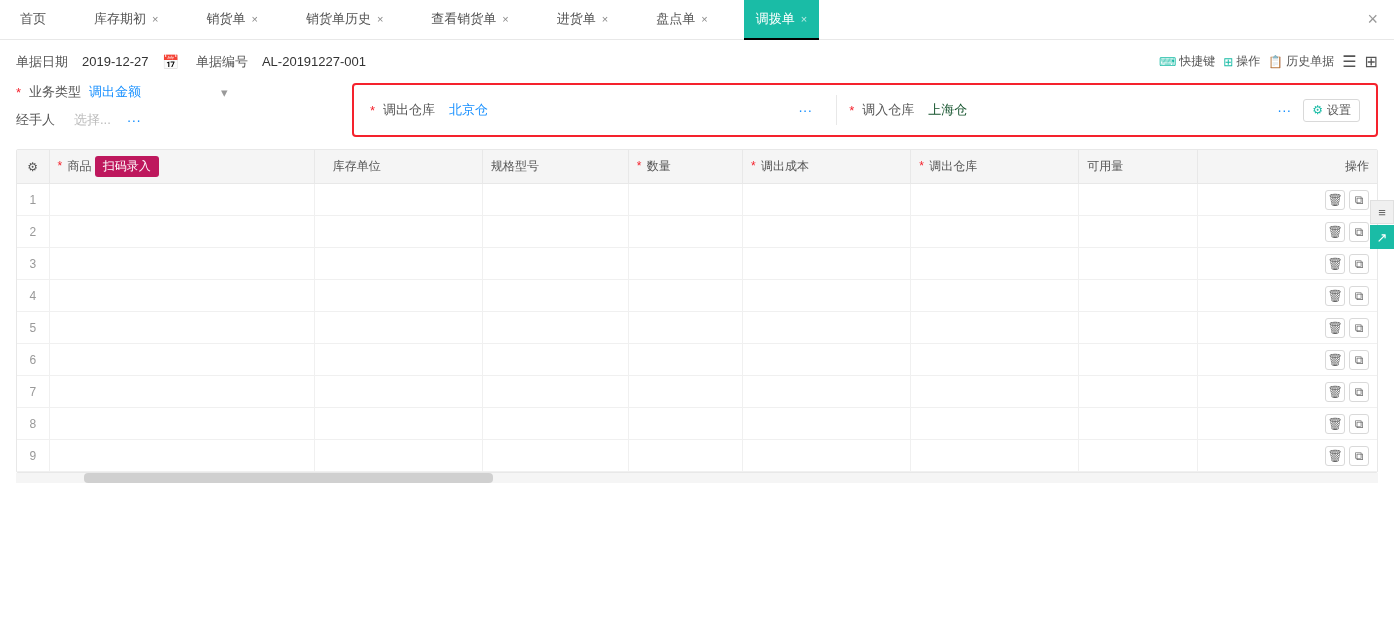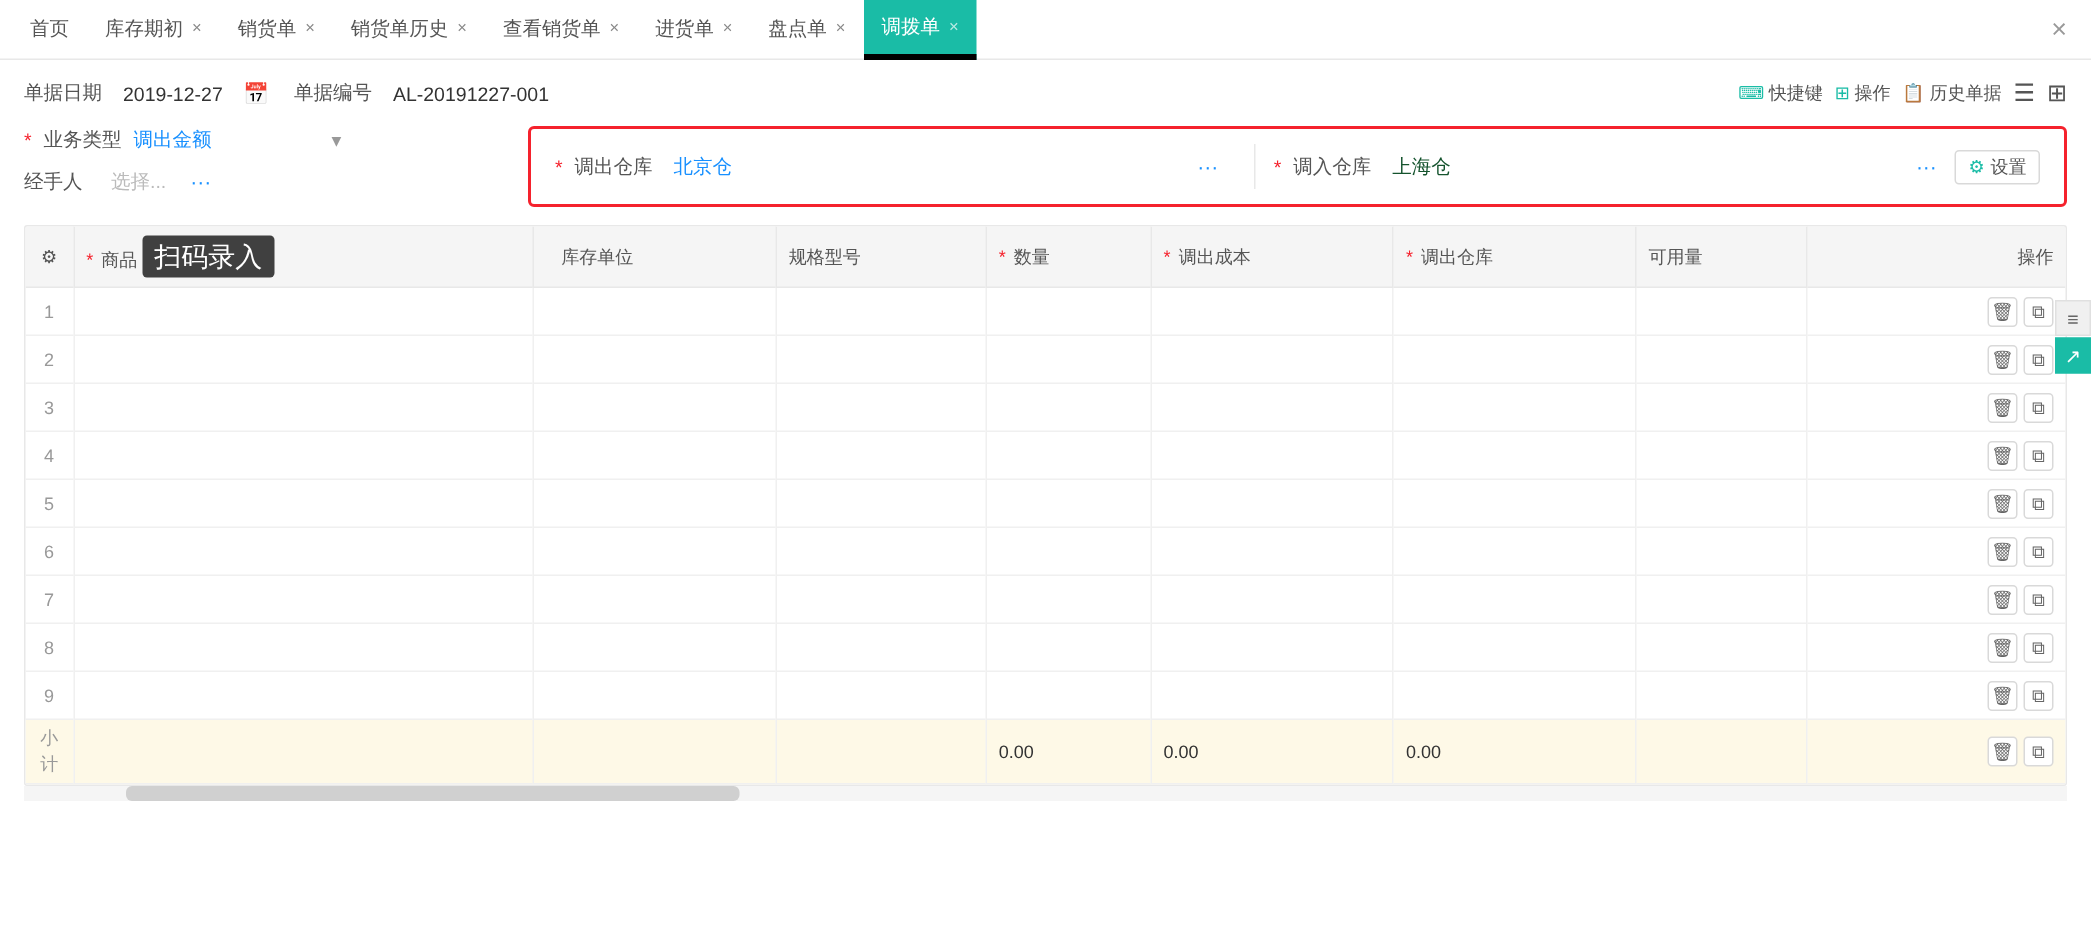--- a/index.html
+++ b/index.html
@@ -6,37 +6,38 @@
     body { font-family: "Microsoft YaHei", "PingFang SC", Arial, sans-serif; font-size: 13px; color: #333; background: #fff; }
 
     
     .tab-bar {
       display: flex;
       align-items: center;
       border-bottom: 1px solid #e8e8e8;
       background: #fff;
       padding: 0 8px;
       height: 40px;
+      gap: 24px;
     }
     .tab-item {
       display: flex;
       align-items: center;
       padding: 0 12px;
       height: 40px;
       cursor: pointer;
       color: #555;
       font-size: 13px;
       white-space: nowrap;
       border-bottom: 2px solid transparent;
       gap: 4px;
     }
     .tab-item.active {
       color: #fff;
       background: #1abca6;
-      border-bottom: 4px solid #000000;
+      border-bottom: 2px solid #000000;
     }
     .tab-item .close-icon {
       font-size: 11px;
       color: inherit;
       opacity: 0.7;
       margin-left: 2px;
     }
     .tab-item.active .close-icon { color: #fff; }
 
     
@@ -170,26 +171,26 @@
     }
     .form-field-row .more-btn {
       color: #1890ff;
       cursor: pointer;
       font-size: 14px;
     }
     .person-field .placeholder { color: #bbb; }
 
     
     .scan-btn {
-      background: #404040;
+      background: #be185d;
       color: #fff;
       border: none;
       border-radius: 3px;
       padding: 2px 8px;
-      font-size: 18px;
+      font-size: 12px;
       cursor: pointer;
     }
 
     
     .table-wrap {
       width: 100%;
       border: 1px solid #e8e8e8;
       border-radius: 2px;
       overflow: hidden;
     }
@@ -586,36 +587,20 @@
     <td style="color:#333;"></td>
     <td style="color:#333;"></td>
     <td></td>
     <td>
       <div class="action-icons">
         <div class="action-icon" title="删除">🗑</div>
         <div class="action-icon" title="复制">⧉</div>
       </div>
     </td>
   </tr>
-          <tr class="subtotal-row">
-    <td class="row-num">小计</td>
-    <td></td>
-    <td></td>
-    <td></td>
-    <td style="color:#333;">0.00</td>
-    <td style="color:#333;">0.00</td>
-    <td style="color:#333;">0.00</td>
-    <td></td>
-    <td>
-      <div class="action-icons">
-        <div class="action-icon" title="删除">🗑</div>
-        <div class="action-icon" title="复制">⧉</div>
-      </div>
-    </td>
-  </tr>
         </tbody>
     </table>
   </div>
 
   <div class="bottom-scroll">
     <div class="bottom-scroll-thumb"></div>
   </div>
 
 </div>
 

